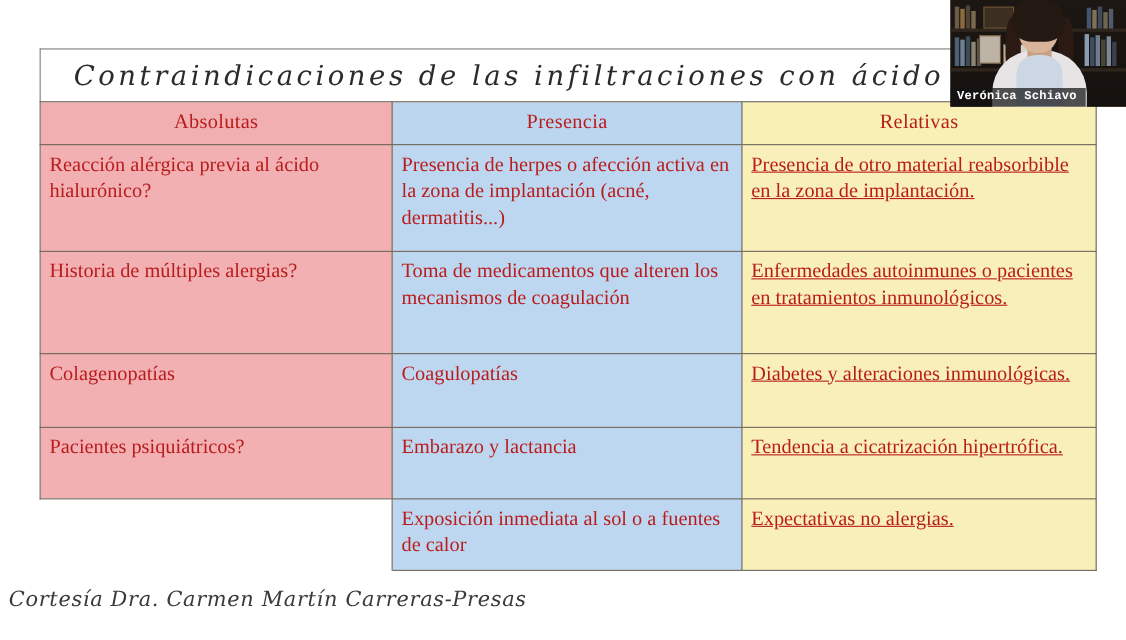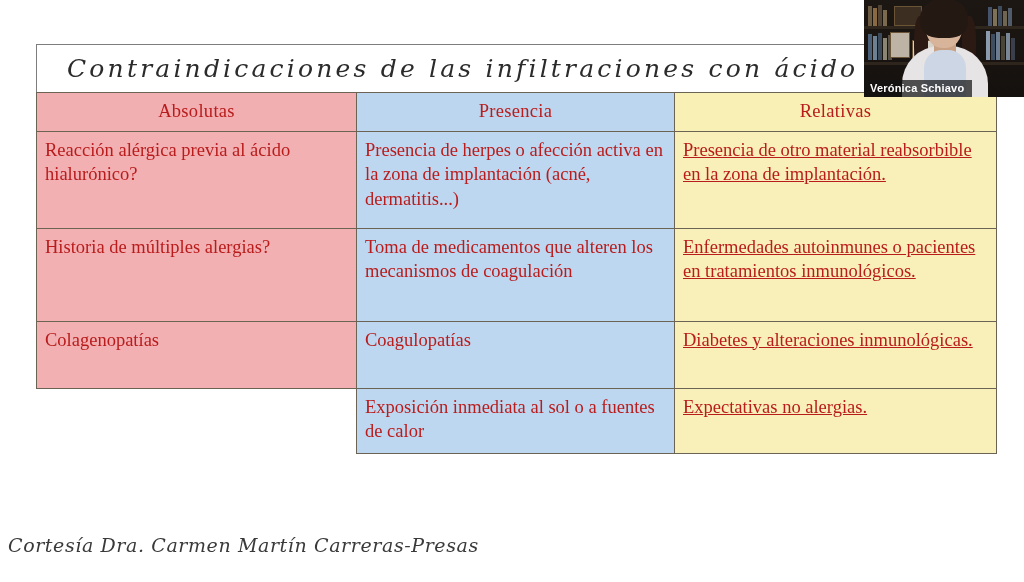--- a/index.html
+++ b/index.html
@@ -208,21 +208,21 @@
     background: #cdd6e4;
   }
   #video-name {
     position: absolute;
     left: 0;
     bottom: 0;
     max-width: 100%;
     padding: 2px 8px 3px 6px;
     background: rgba(20,20,20,0.72);
     color: #ffffff;
-    font-family: Liberation Sans, sans-serif;
+    font-family: Liberation Mono, monospace;
     font-size: 11px;
     font-weight: bold;
     letter-spacing: 0.2px;
     white-space: nowrap;
   }
 </style>
 </head>
 <body>
 
 <div id="slide">
@@ -255,20 +255,25 @@
         <td class="cell-b">Toma de medicamentos que alteren los mecanismos de coagulación</td>
         <td class="cell-c">Enfermedades autoinmunes o pacientes en tratamientos inmunológicos.</td>
       </tr>
 
       <tr class="r3">
         <td class="cell-a">Colagenopatías</td>
         <td class="cell-b">Coagulopatías</td>
         <td class="cell-c">Diabetes y alteraciones inmunológicas.</td>
       </tr>
 
+      <tr class="r4">
+        <td class="cell-a">Pacientes psiquiátricos?</td>
+        <td class="cell-b">Embarazo y lactancia</td>
+        <td class="cell-c">Tendencia a cicatrización hipertrófica.</td>
+      </tr>
 
       <tr class="r5">
         <td class="cell-empty"></td>
         <td class="cell-b">Exposición inmediata al sol o a fuentes de calor</td>
         <td class="cell-c">Expectativas no alergias.</td>
       </tr>
 
     </tbody>
   </table>
 

